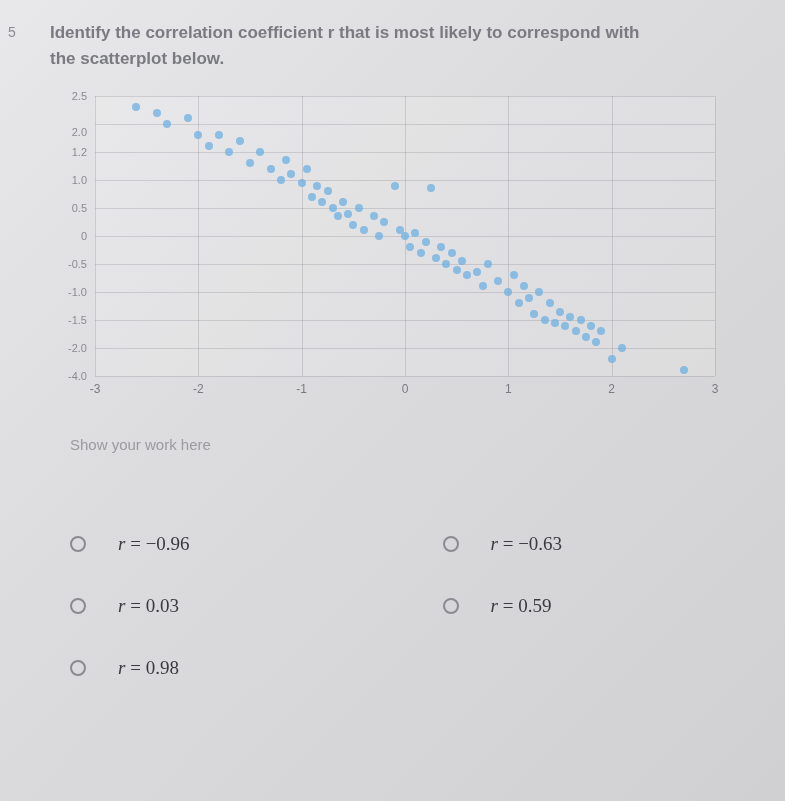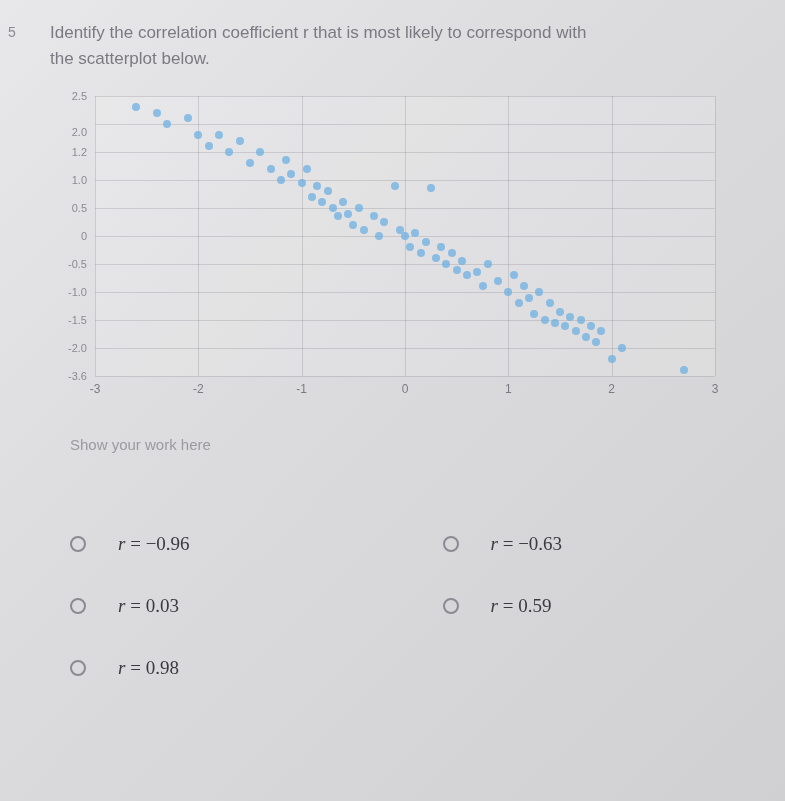--- a/index.html
+++ b/index.html
@@ -9,21 +9,21 @@
     background: linear-gradient(135deg, #e8e8ea 0%, #dcdcde 40%, #d0d0d2 100%);
     font-family: Arial, Helvetica, sans-serif;
     color: #6a6a70;
     padding: 20px 30px 20px 50px;
     position: relative;
     overflow: hidden;
   }
   .question-text {
     font-size: 17px;
     color: #7a7a82;
-    font-weight: 400;
+    font-weight: 700;
     line-height: 1.5;
     margin-bottom: 25px;
   }
   .chart-container {
     position: relative;
     width: 680px;
     height: 310px;
     margin-left: 5px;
     text-decoration: underline;
   }
@@ -145,21 +145,21 @@
       <div class="y-tick" style="top: 0px;">2.5</div>
       <div class="y-tick" style="top: 36px;">2.0</div>
       <div class="y-tick" style="top: 56px;">1.2</div>
       <div class="y-tick" style="top: 84px;">1.0</div>
       <div class="y-tick" style="top: 112px;">0.5</div>
       <div class="y-tick" style="top: 140px;">0</div>
       <div class="y-tick" style="top: 168px;">-0.5</div>
       <div class="y-tick" style="top: 196px;">-1.0</div>
       <div class="y-tick" style="top: 224px;">-1.5</div>
       <div class="y-tick" style="top: 252px;">-2.0</div>
-      <div class="y-tick" style="top: 280px;">-3.6</div>
+      <div class="y-tick" style="top: 280px;">-4.0</div>
     </div>
   <div class="plot-area" id="plot-area">
       <div class="grid-h" style="top: 0px;"></div>
       <div class="grid-h" style="top: 28px;"></div>
       <div class="grid-h" style="top: 56px;"></div>
       <div class="grid-h" style="top: 84px;"></div>
       <div class="grid-h" style="top: 112px;"></div>
       <div class="grid-h" style="top: 140px;"></div>
       <div class="grid-h" style="top: 168px;"></div>
       <div class="grid-h" style="top: 196px;"></div>

